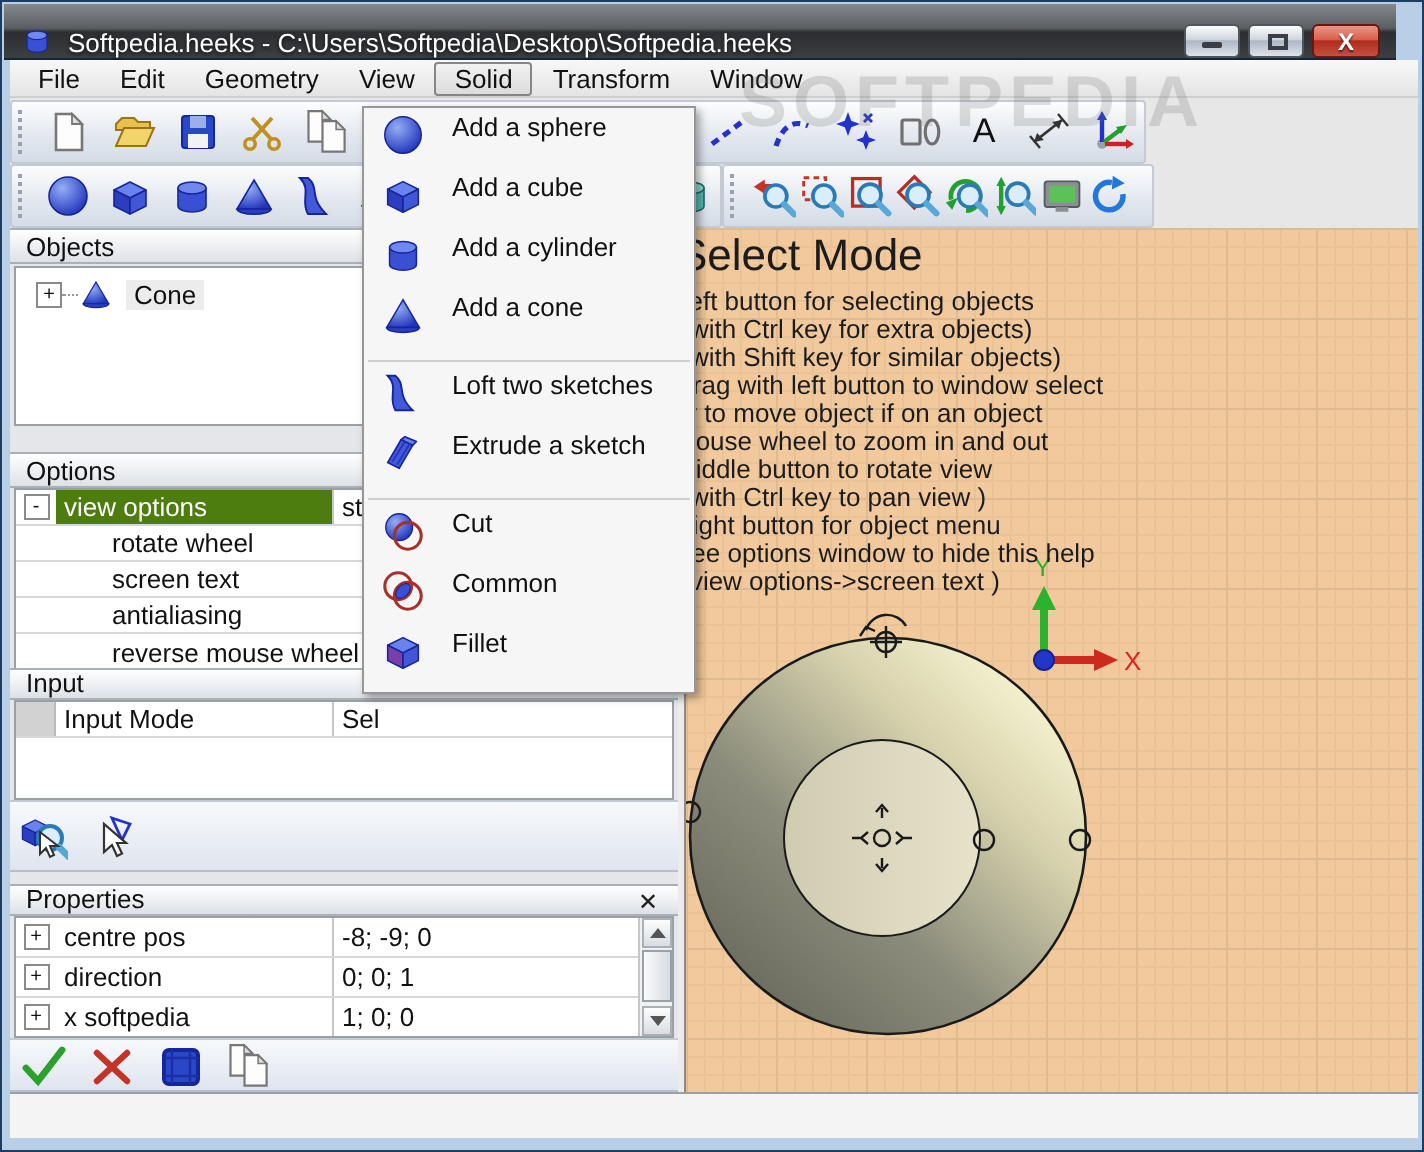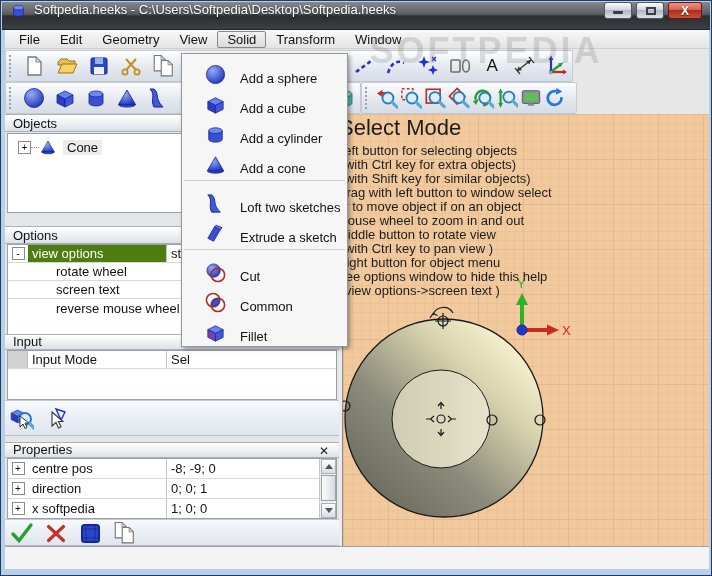--- a/index.html
+++ b/index.html
@@ -1,22 +1,22 @@
 <!DOCTYPE html>
 <html><head>
 <meta charset="utf-8">
 <style>
   *{box-sizing:border-box;margin:0;padding:0}
   body{margin:0;background:#777;font-family:"Liberation Sans",sans-serif;-webkit-font-smoothing:antialiased}
   .win{position:relative;width:712px;height:576px;background:#b9cfe8;border:1px solid #1e3c60;overflow:hidden;font-size:13px;color:#111}
 
   
-  .titlebar{position:absolute;left:1px;right:1px;top:1px;height:28px;
+  .titlebar{position:absolute;left:1px;right:13px;top:1px;height:28px;
     background:linear-gradient(180deg,#85888c 0%,#5a5d61 45%,#2c2e31 52%,#3c3f43 100%);
-    display:flex;align-items:flex-start;padding:0 8px;border-bottom:1px solid #14243a}
+    display:flex;align-items:flex-end;padding:0 8px;border-bottom:1px solid #14243a}
   .title-text{color:#fff;font-size:13px;margin-left:7px;text-shadow:0 1px 2px rgba(0,0,0,.8);white-space:nowrap}
   .winbtns{margin-left:auto;display:flex;gap:4px}
   .wbtn{width:28px;height:17px;border:1px solid #50565e;border-radius:3px;
     background:linear-gradient(#fdfdfd,#cfd6df 45%,#aeb7c3 50%,#dde3ea);position:relative}
   .wbtn.close{width:34px;background:linear-gradient(#e8968a,#d9604d 45%,#b02c1c 50%,#c4503f);border-color:#6e150d}
   .glyph-min{position:absolute;left:8px;right:8px;bottom:4px;height:3px;background:#3a3f46;border-radius:1px}
   .glyph-max{position:absolute;left:9px;top:4px;width:10px;height:8px;border:2px solid #3a3f46}
   .glyph-x{position:absolute;left:0;top:0;right:0;bottom:0;color:#fff;font-weight:bold;font-size:12px;
     display:flex;align-items:center;justify-content:center;text-shadow:0 1px 1px rgba(0,0,0,.6)}
 
@@ -83,21 +83,21 @@
       linear-gradient(#e9c296 1px,transparent 1px),linear-gradient(90deg,#e9c296 1px,transparent 1px);
     background-size:45px 45px,45px 45px,9px 9px,9px 9px}
   .help{position:absolute;left:-6px;top:1px;white-space:nowrap;color:#1c1c1c;z-index:2}
   .help-title{font-size:22px;margin:0 0 3px 2px}
   .help-line{font-size:13px;line-height:14px}
   .canvas-svg{position:absolute;left:0;top:0;z-index:1}
 
   
   .popup-menu{position:absolute;left:180px;top:52px;width:167px;z-index:40;background:#f6f6f6;
     border:1px solid #979797;box-shadow:2px 2px 4px rgba(0,0,0,.35);padding:2px 0}
-  .pm-item{display:flex;align-items:flex-end;height:30px;padding-left:22px}
+  .pm-item{display:flex;align-items:flex-start;height:30px;padding-left:8px}
   .pm-icon{width:23px;height:23px;flex:0 0 23px}
   .pm-label{margin-left:13px;font-size:13px;white-space:nowrap}
   .pm-sep{height:1px;background:#cfcfcf;margin:4px 2px}
 
   
   .watermark{position:absolute;left:330px;top:32px;width:310px;text-align:center;z-index:60;pointer-events:none;
     color:rgba(110,110,110,.22);font-weight:bold}
   .wm1{font-size:36px;letter-spacing:3px;line-height:36px}
   .wm2{font-size:13px;font-weight:normal;color:rgba(110,110,110,.30)}
 </style>
@@ -457,20 +457,27 @@
       <div class="grid-row" style="height:18px">
         <div class="cell-exp"></div>
         <div class="cell-name child">rotate wheel</div>
         <div class="cell-val">sta</div>
       </div>
       <div class="grid-row" style="height:18px">
         <div class="cell-exp"></div>
         <div class="cell-name child">screen text</div>
         <div class="cell-val">full</div>
       </div>
+      <div class="grid-row" style="height:18px">
+        <div class="cell-exp"></div>
+        <div class="cell-name child">antialiasing</div>
+        <div class="cell-val">
+            <span class="checkbox"></span>
+          </div>
+      </div>
       <div class="grid-row" style="height:18px;border-bottom:none">
         <div class="cell-exp"></div>
         <div class="cell-name child">reverse mouse wheel</div>
         <div class="cell-val">
             <span class="checkbox"></span>
           </div>
       </div>
     </div>
 
     <div class="panel-header" style="top:220px;height:16px">

